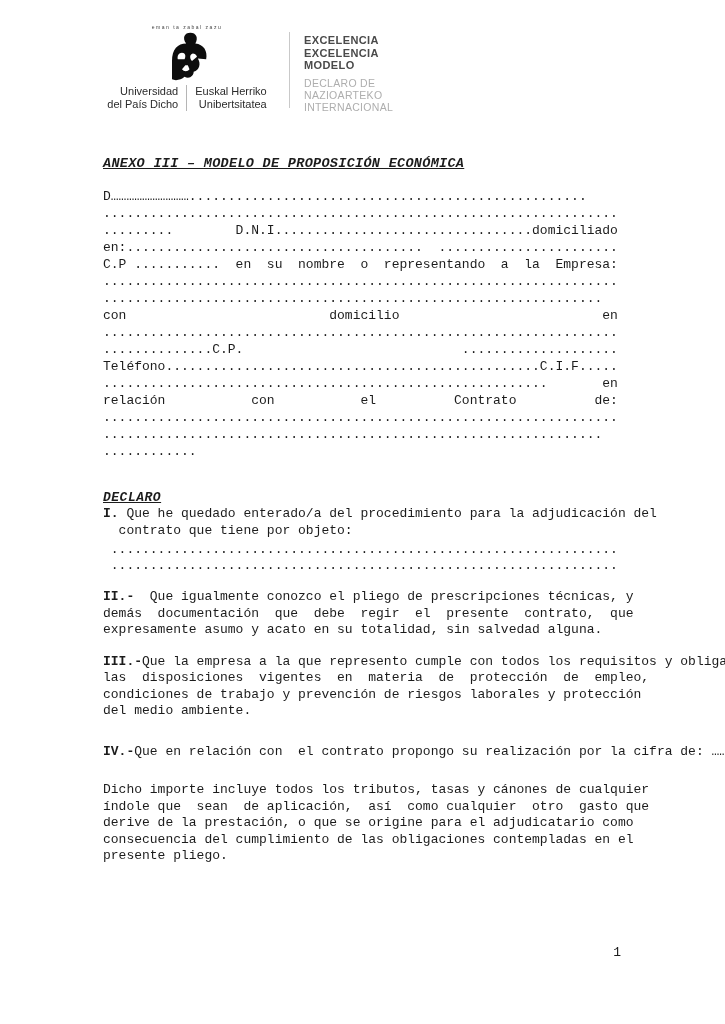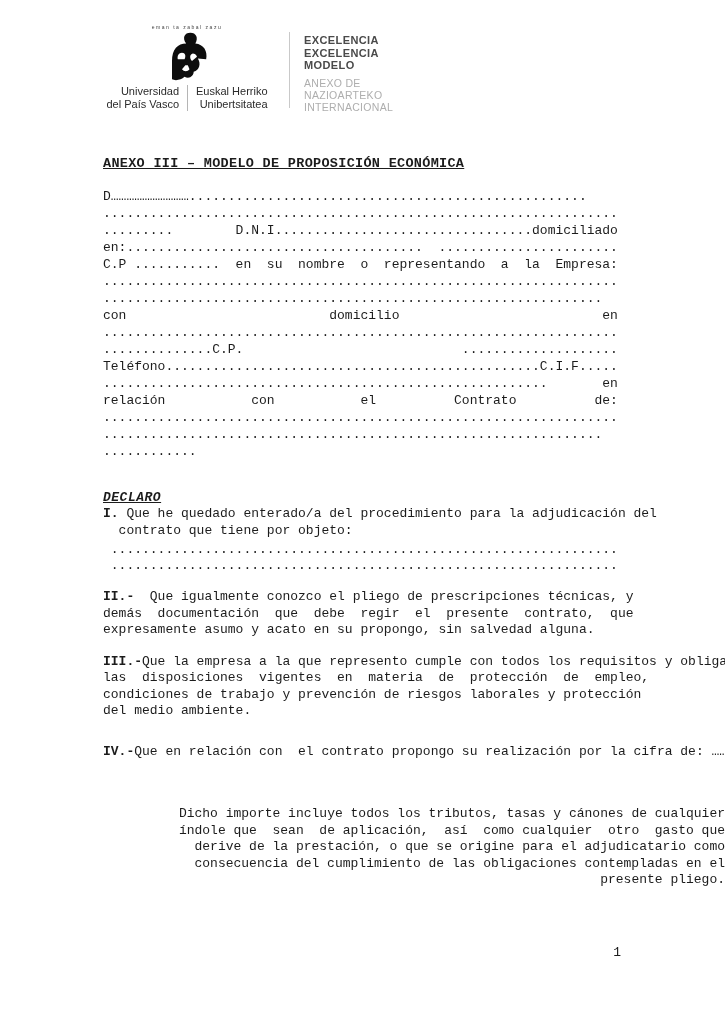--- a/index.html
+++ b/index.html
@@ -27,72 +27,73 @@
   .campus-es { margin-top:5px; font-size:10.5px; line-height:12px; letter-spacing:0.3px; color:#aeaeae; }
 
   
   .content { padding-left:103px; }
   .title {
     display:inline-block;
     margin:34px 0 0 0;
     font-size:13.5px; font-weight:bold; letter-spacing:0.3px;
     text-decoration:underline;
     white-space:pre;
+    font-style:italic;
   }
   .mono { white-space:pre; font-size:13px; }
   .intro { margin-top:16px; line-height:17px; }
   .declare {
     margin-top:30px;
     display:inline-block;
     font-size:13px; font-weight:bold; font-style:italic;
     text-decoration:underline;
     letter-spacing:0.5px;
     text-align:center;
   }
   .items { }
   .item { white-space:pre; font-size:13px; line-height:16.5px; }
   .item .num { font-weight:bold; }
   .item-dots { white-space:pre; font-size:13px; line-height:16px; margin-top:3px; }
   .item + .item, .item-dots + .item { margin-top:15px; }
   .item.spaced { margin-top:24px; }
-  .closing { margin-top:46px; white-space:pre; font-size:13px; line-height:16.5px;text-align:right; }
+  .closing { margin-top:22px; white-space:pre; font-size:13px; line-height:16.5px; }
   .page-number { position:absolute; top:945px; right:104px; font-size:13px; }
 </style>
 </head>
 <body>
 
 <div class="page">
 
   <header class="header">
     <div class="brand">
       <div class="motto">eman ta zabal zazu</div>
       <svg class="mark" width="50" height="50" viewBox="0 0 60 60" aria-hidden="true">
         <path fill="#0d0d0d" d="M12,58 L12,36 C12,22 19,15 29,15 C24,8 27,2 34,2 C41,2 44,8 40,15 C50,16 55,24 53,34 L43,33 C47,39 45,47 38,49 C38,54 33,58 27,55 C23,59 16,60 12,58 Z M24,26 C20,26 18,30 19,34 L27,34 C29,30 28,26 24,26 Z M37,27 C33,28 33,33 36,36 L42,31 C41,28 39,27 37,27 Z M28,41 L24,46 C26,49 31,49 33,46 L31,41 Z"></path>
       </svg>
       <div class="names">
         <div class="name-col">
           <div>Universidad</div>
-          <div>del País Vasco</div>
+          <div>del País Dicho</div>
         </div>
         <div class="name-divider"></div>
         <div class="name-col">
           <div>Euskal Herriko</div>
           <div>Unibertsitatea</div>
         </div>
       </div>
     </div>
     <div class="header-vdiv"></div>
     <div class="campus">
       <div class="campus-eu">
         <div>EXCELENCIA</div>
         <div>EXCELENCIA</div>
         <div>MODELO</div>
       </div>
       <div class="campus-es">
-        <div>ANEXO DE</div>
+        <div>DECLARO DE</div>
         <div>NAZIOARTEKO</div>
         <div>INTERNACIONAL</div>
       </div>
     </div>
   </header>
 
   <main class="content">
 
     <h1 class="title">ANEXO III – MODELO DE PROPOSICIÓN ECONÓMICA</h1>
 
@@ -117,21 +118,21 @@
 
     <section class="items">
 
       <div class="item"><span class="num">I.</span><span> Que he quedado enterado/a del procedimiento para la adjudicación del
   contrato que tiene por objeto:</span></div>
       <div class="item-dots"> .................................................................
  .................................................................</div>
 
       <div class="item"><span class="num">II.-</span><span>  Que igualmente conozco el pliego de prescripciones técnicas, y
 demás  documentación  que  debe  regir  el  presente  contrato,  que
-expresamente asumo y acato en su propongo, sin salvedad alguna.</span></div>
+expresamente asumo y acato en su totalidad, sin salvedad alguna.</span></div>
 
       <div class="item"><span class="num">III.-</span><span>Que la empresa a la que represento cumple con todos los requisitos y obligaciones
 las  disposiciones  vigentes  en  materia  de  protección  de  empleo,
 condiciones de trabajo y prevención de riesgos laborales y protección
 del medio ambiente.</span></div>
 
       <div class="item spaced"><span class="num">IV.-</span><span>Que en relación con  el contrato propongo su realización por la cifra de: ………….........</span></div>
 
     </section>
 

